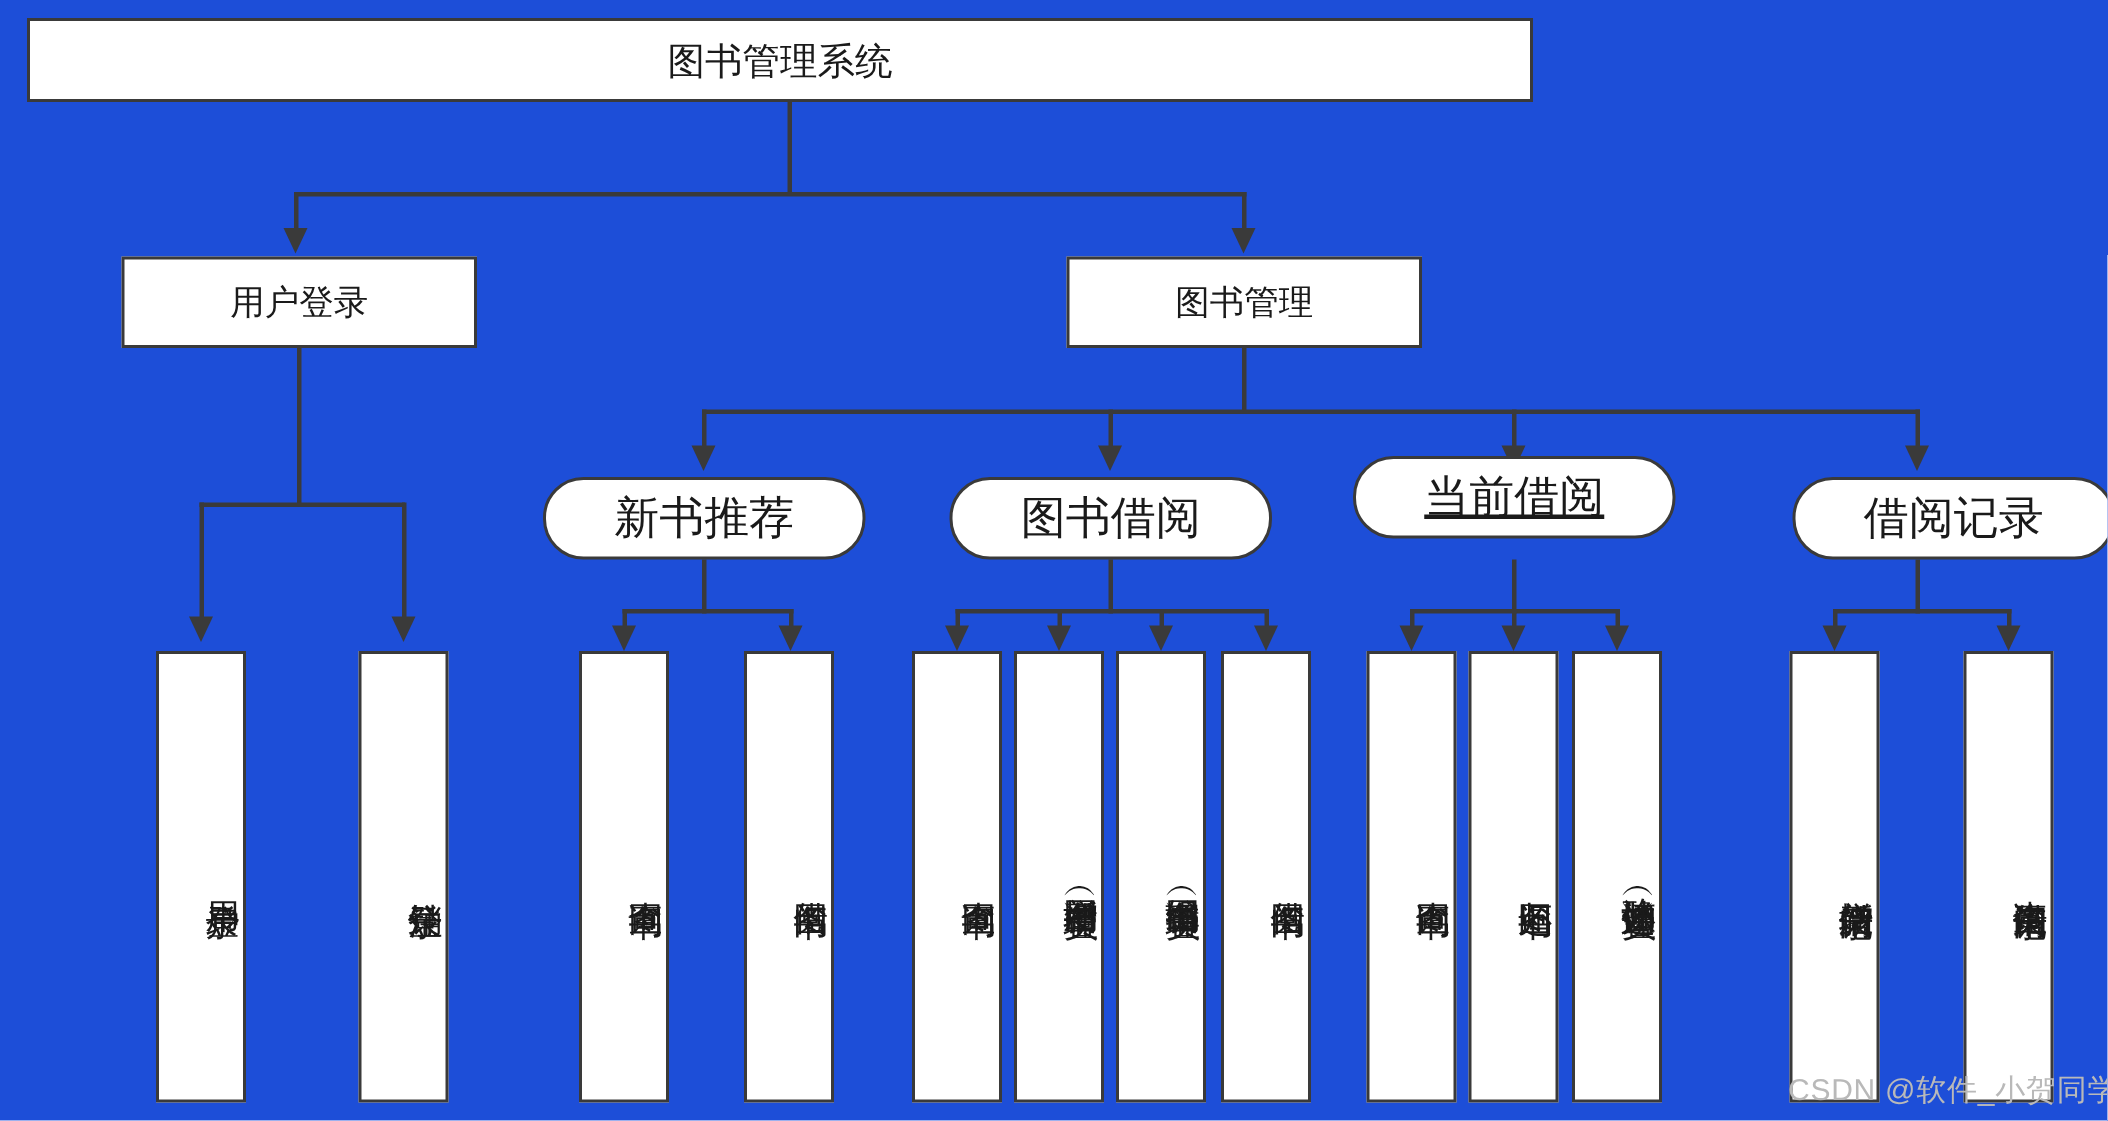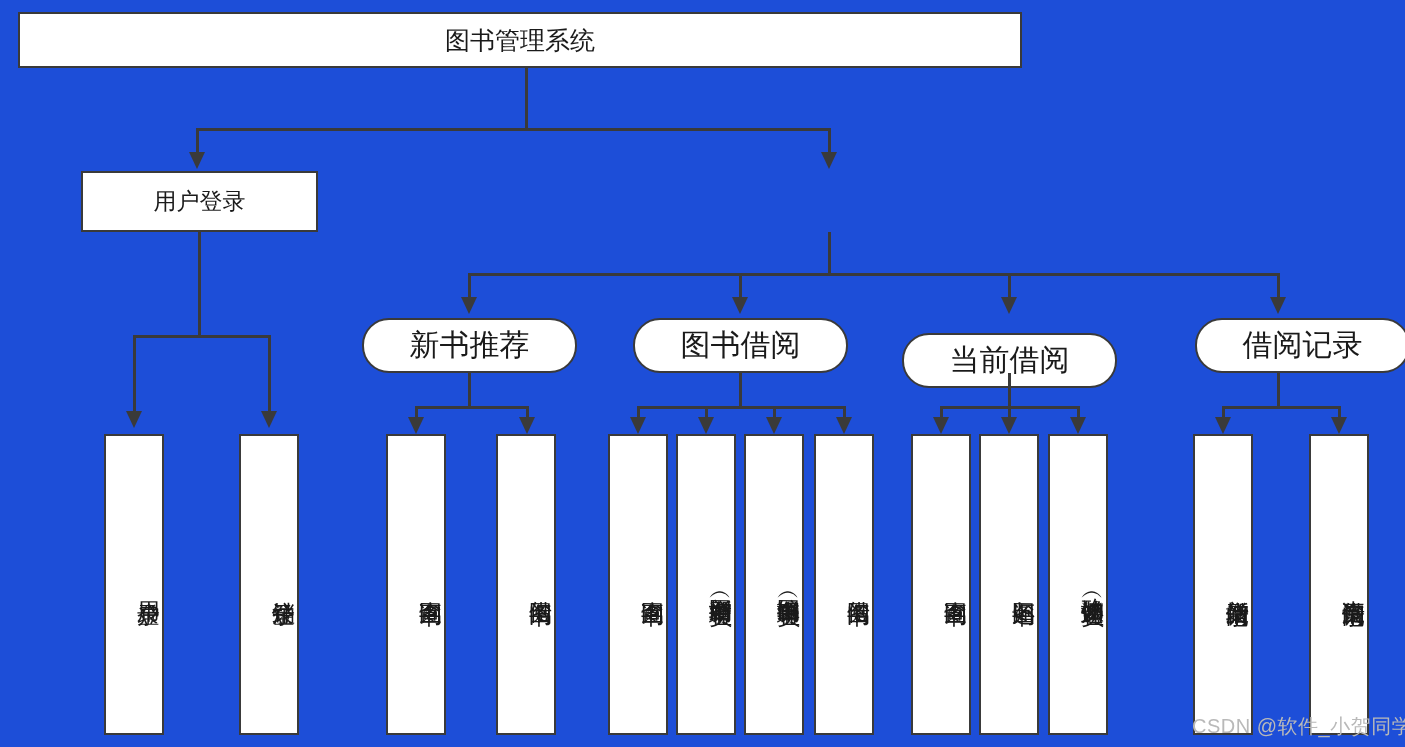--- a/index.html
+++ b/index.html
@@ -89,20 +89,23 @@
   <div class="edge h" style="left:196px; top:128px; width:635px; height:3px;"></div>
 
   <div class="edge v" style="left:196px; top:128px; width:3px; height:26px;"></div>
   <div class="arrow" style="left:189px; top:152px;"></div>
   <div class="edge v" style="left:828px; top:128px; width:3px; height:26px;"></div>
   <div class="arrow" style="left:821px; top:152px;"></div>
 
   <div class="node lvl1" style="left:81px; top:171px; width:237px; height:61px;">
     <span>用户登录</span>
   </div>
+  <div class="node lvl1" style="left:711px; top:171px; width:237px; height:61px;">
+    <span>图书管理</span>
+  </div>
 
   <div class="edge v" style="left:198px; top:232px; width:3px; height:104px;"></div>
   <div class="edge h" style="left:133px; top:335px; width:137px; height:3px;"></div>
   <div class="edge v" style="left:133px; top:335px; width:3px; height:78px;"></div>
   <div class="arrow" style="left:126px; top:411px;"></div>
   <div class="edge v" style="left:268px; top:335px; width:3px; height:78px;"></div>
   <div class="arrow" style="left:261px; top:411px;"></div>
 
   <div class="edge v" style="left:828px; top:232px; width:3px; height:43px;"></div>
   <div class="edge h" style="left:468px; top:273px; width:812px; height:3px;"></div>
@@ -114,21 +117,21 @@
   <div class="arrow" style="left:1001px; top:297px;"></div>
   <div class="edge v" style="left:1277px; top:273px; width:3px; height:26px;"></div>
   <div class="arrow" style="left:1270px; top:297px;"></div>
 
   <div class="node lvl2" style="left:362px; top:318px; width:215px; height:55px;">
     <span>新书推荐</span>
   </div>
   <div class="node lvl2" style="left:633px; top:318px; width:215px; height:55px;">
     <span>图书借阅</span>
   </div>
-  <div class="node lvl2" style="left:902px; top:333px; width:215px; height:55px;">
+  <div class="node lvl2" style="left:902px; top:304px; width:215px; height:55px;text-decoration:underline;">
     <span>当前借阅</span>
   </div>
   <div class="node lvl2" style="left:1195px; top:318px; width:215px; height:55px;">
     <span>借阅记录</span>
   </div>
 
   <div class="edge v" style="left:468px; top:373px; width:3px; height:36px;"></div>
   <div class="edge h" style="left:415px; top:406px; width:114px; height:3px;"></div>
   <div class="edge v" style="left:415px; top:406px; width:3px; height:13px;"></div>
   <div class="arrow" style="left:408px; top:417px;"></div>

